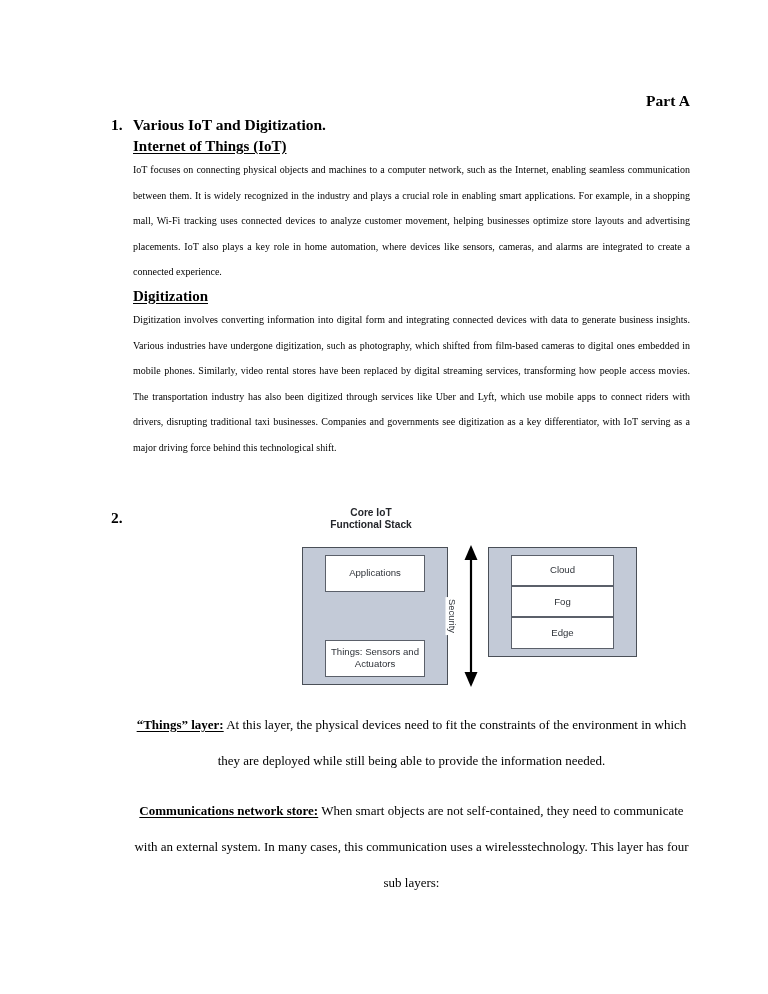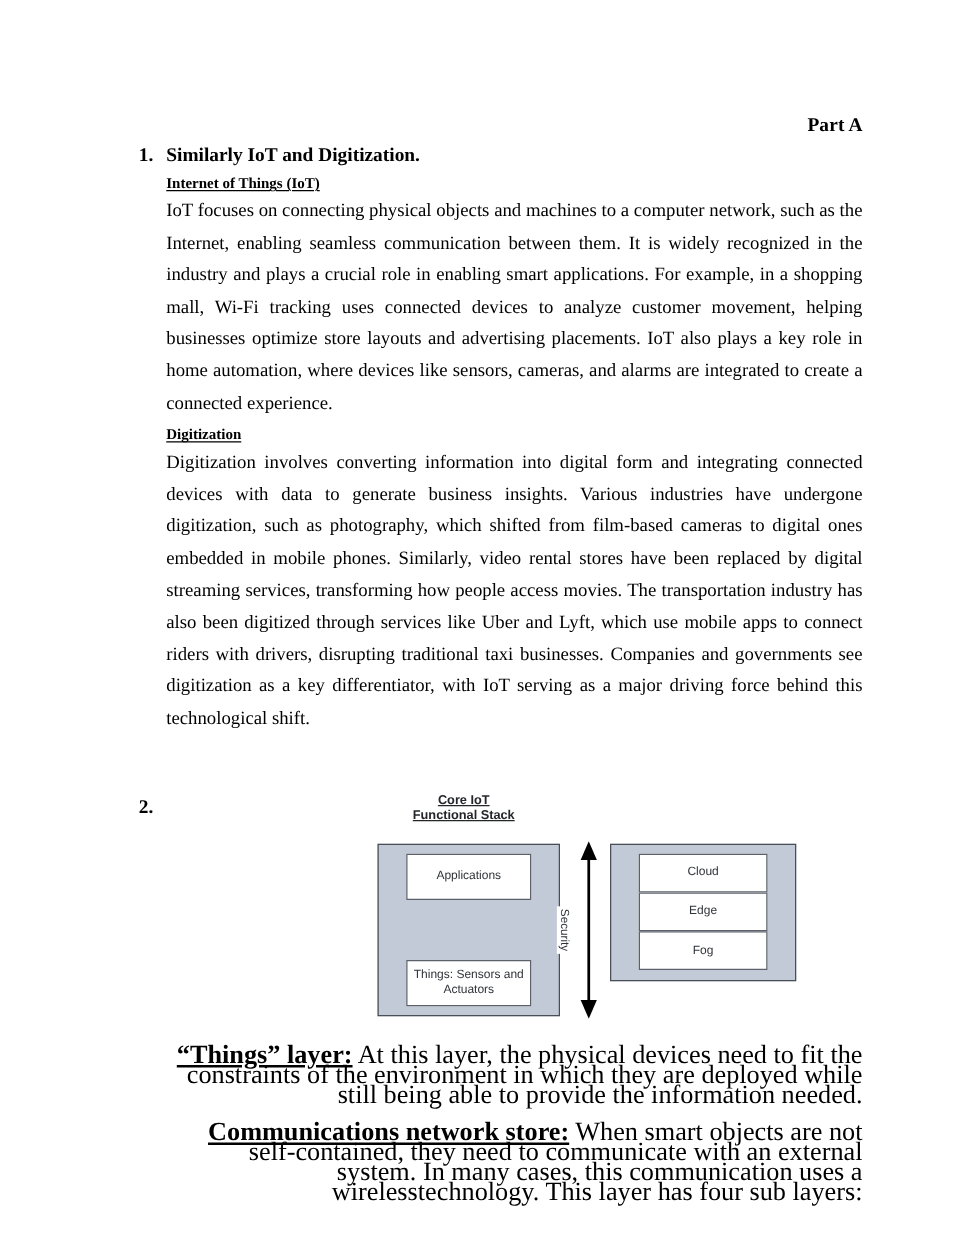--- a/index.html
+++ b/index.html
@@ -51,40 +51,40 @@
   }
   .q-title {
     font-weight: bold;
     font-size: 15.5px;
     line-height: 21px;
     margin: 0;
   }
 
   .subhead {
     font-weight: bold;
-    font-size: 12px;
+    font-size: 15px;
     line-height: 22px;
     text-decoration: underline;
     text-underline-offset: 2px;
     margin: 0;
   }
 
   p.body {
-    font-size: 15px;
+    font-size: 10px;
     line-height: 25.6px;
     text-align: justify;
     text-justify: inter-word;
     margin: 0;
     hyphens: none;
     font-family: Liberation Serif, serif;
   }
   p.body-left {
-    font-size: 21px;
-    line-height: 16px;
-    text-align: right;
+    font-size: 13px;
+    line-height: 36px;
+    text-align: center;
     margin: 0;
   }
   .lead {
     font-weight: bold;
     text-decoration: underline;
     text-underline-offset: 2px;
   }
 
   .spacer-lg { height: 22px; }
   .spacer-md { height: 14px; }
@@ -106,21 +106,21 @@
   .fig-caption {
     position: absolute;
     font-family: "Liberation Sans", "DejaVu Sans", sans-serif;
     font-weight: bold;
     font-size: 10.2px;
     line-height: 12.5px;
     text-align: center;
     color: #24262b;
     white-space: pre-line;
   }
-  .cap-left  { left: 0px;   top: 0px; width: 150px; text-decoration: underline; }
+  .cap-left  { left: 0px;   top: 0px; width: 150px; }
   .cap-right { left: 188px; top: 0px; width: 155px; }
 
   .stack {
     position: absolute;
     top: 40px;
     background: #c3cad7;
     border: 1.5px solid #4a4f57;
     box-sizing: border-box;
     padding: 7px 22px;
     display: flex;
@@ -174,21 +174,21 @@
 </style>
 </head>
 <body>
 
 <div class="page">
 
   <div class="part-title">Part A</div>
 
   <div class="q-item">
     <span class="q-num">1.</span>
-    <div class="q-title">Similarly IoT and Digitization.</div>
+    <div class="q-title">Various IoT and Digitization.</div>
 
     <div class="subhead">Internet of Things (IoT)</div>
     <p class="body">IoT focuses on connecting physical objects and machines to a computer network, such as the Internet, enabling seamless communication between them. It is widely recognized in the industry and plays a crucial role in enabling smart applications. For example, in a shopping mall, Wi-Fi tracking uses connected devices to analyze customer movement, helping businesses optimize store layouts and advertising placements. IoT also plays a key role in home automation, where devices like sensors, cameras, and alarms are integrated to create a connected experience.</p>
 
     <div class="subhead">Digitization</div>
     <p class="body">Digitization involves converting information into digital form and integrating connected devices with data to generate business insights. Various industries have undergone digitization, such as photography, which shifted from film-based cameras to digital ones embedded in mobile phones. Similarly, video rental stores have been replaced by digital streaming services, transforming how people access movies. The transportation industry has also been digitized through services like Uber and Lyft, which use mobile apps to connect riders with drivers, disrupting traditional taxi businesses. Companies and governments see digitization as a key differentiator, with IoT serving as a major driving force behind this technological shift.</p>
   </div>
 
   <div class="spacer-lg"></div>
 
@@ -211,22 +211,22 @@
           <svg width="30" height="142" viewBox="0 0 30 142" aria-hidden="true">
             <line x1="15" y1="12" x2="15" y2="130" stroke="#000000" stroke-width="2.2"></line>
             <polygon points="15,0 8.5,15 21.5,15" fill="#000000"></polygon>
             <polygon points="15,142 8.5,127 21.5,127" fill="#000000"></polygon>
           </svg>
           <span class="security-label">Security</span>
         </div>
 
         <div class="stack stack-right">
           <div class="layer">Cloud</div>
+          <div class="layer">Fog</div>
           <div class="layer">Edge</div>
-          <div class="layer">Fog</div>
         </div>
 
       </div>
     </div>
 
     <p class="body-left">
       <span class="lead">“Things” layer:</span><span> At this layer, the physical devices need to fit the constraints of the environment in which they are deployed while still being able to provide the information needed.</span>
     </p>
 
     <div class="spacer-md"></div>

